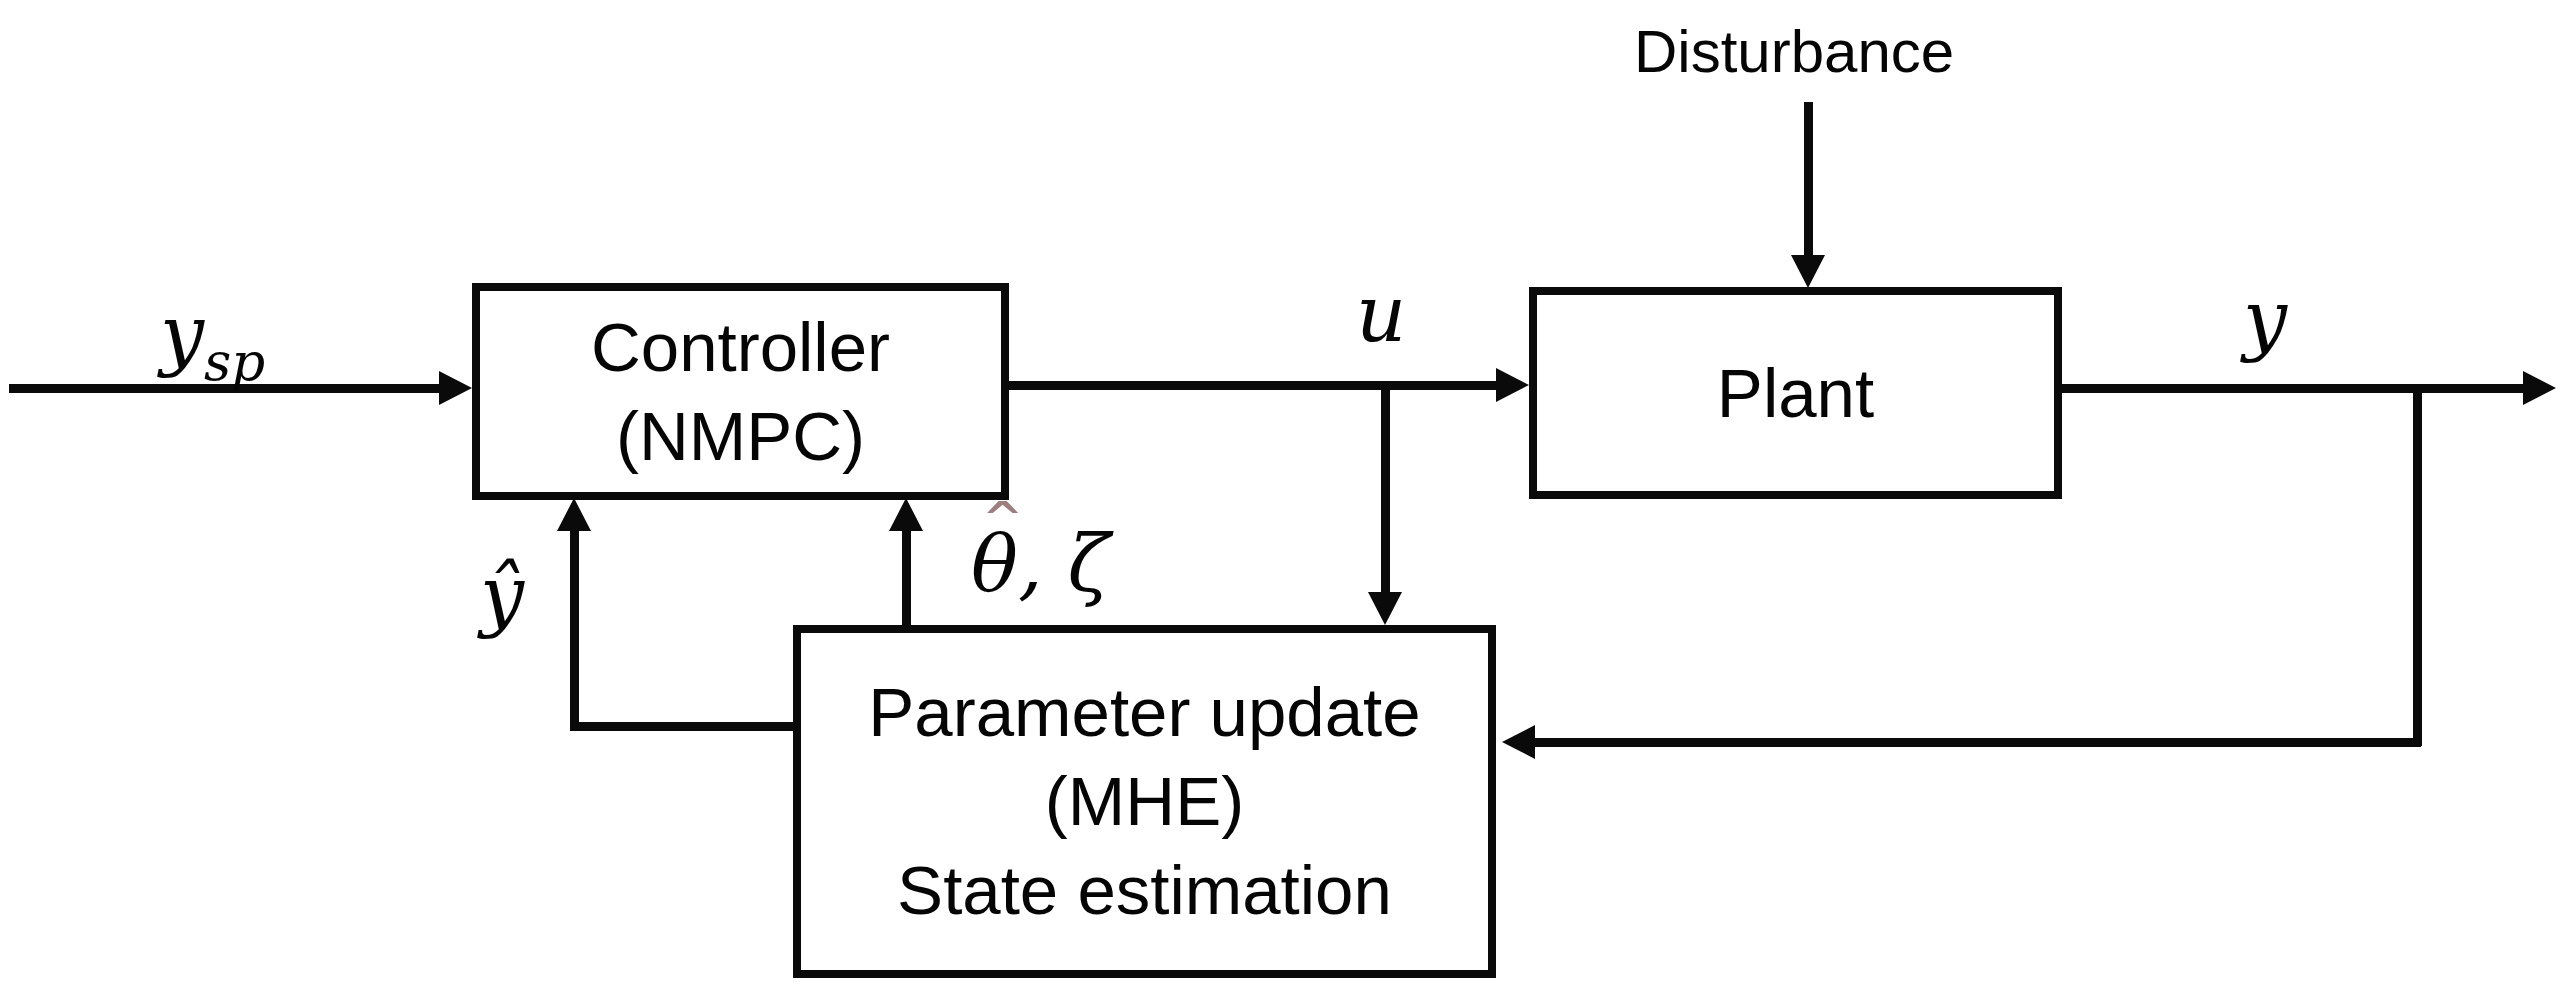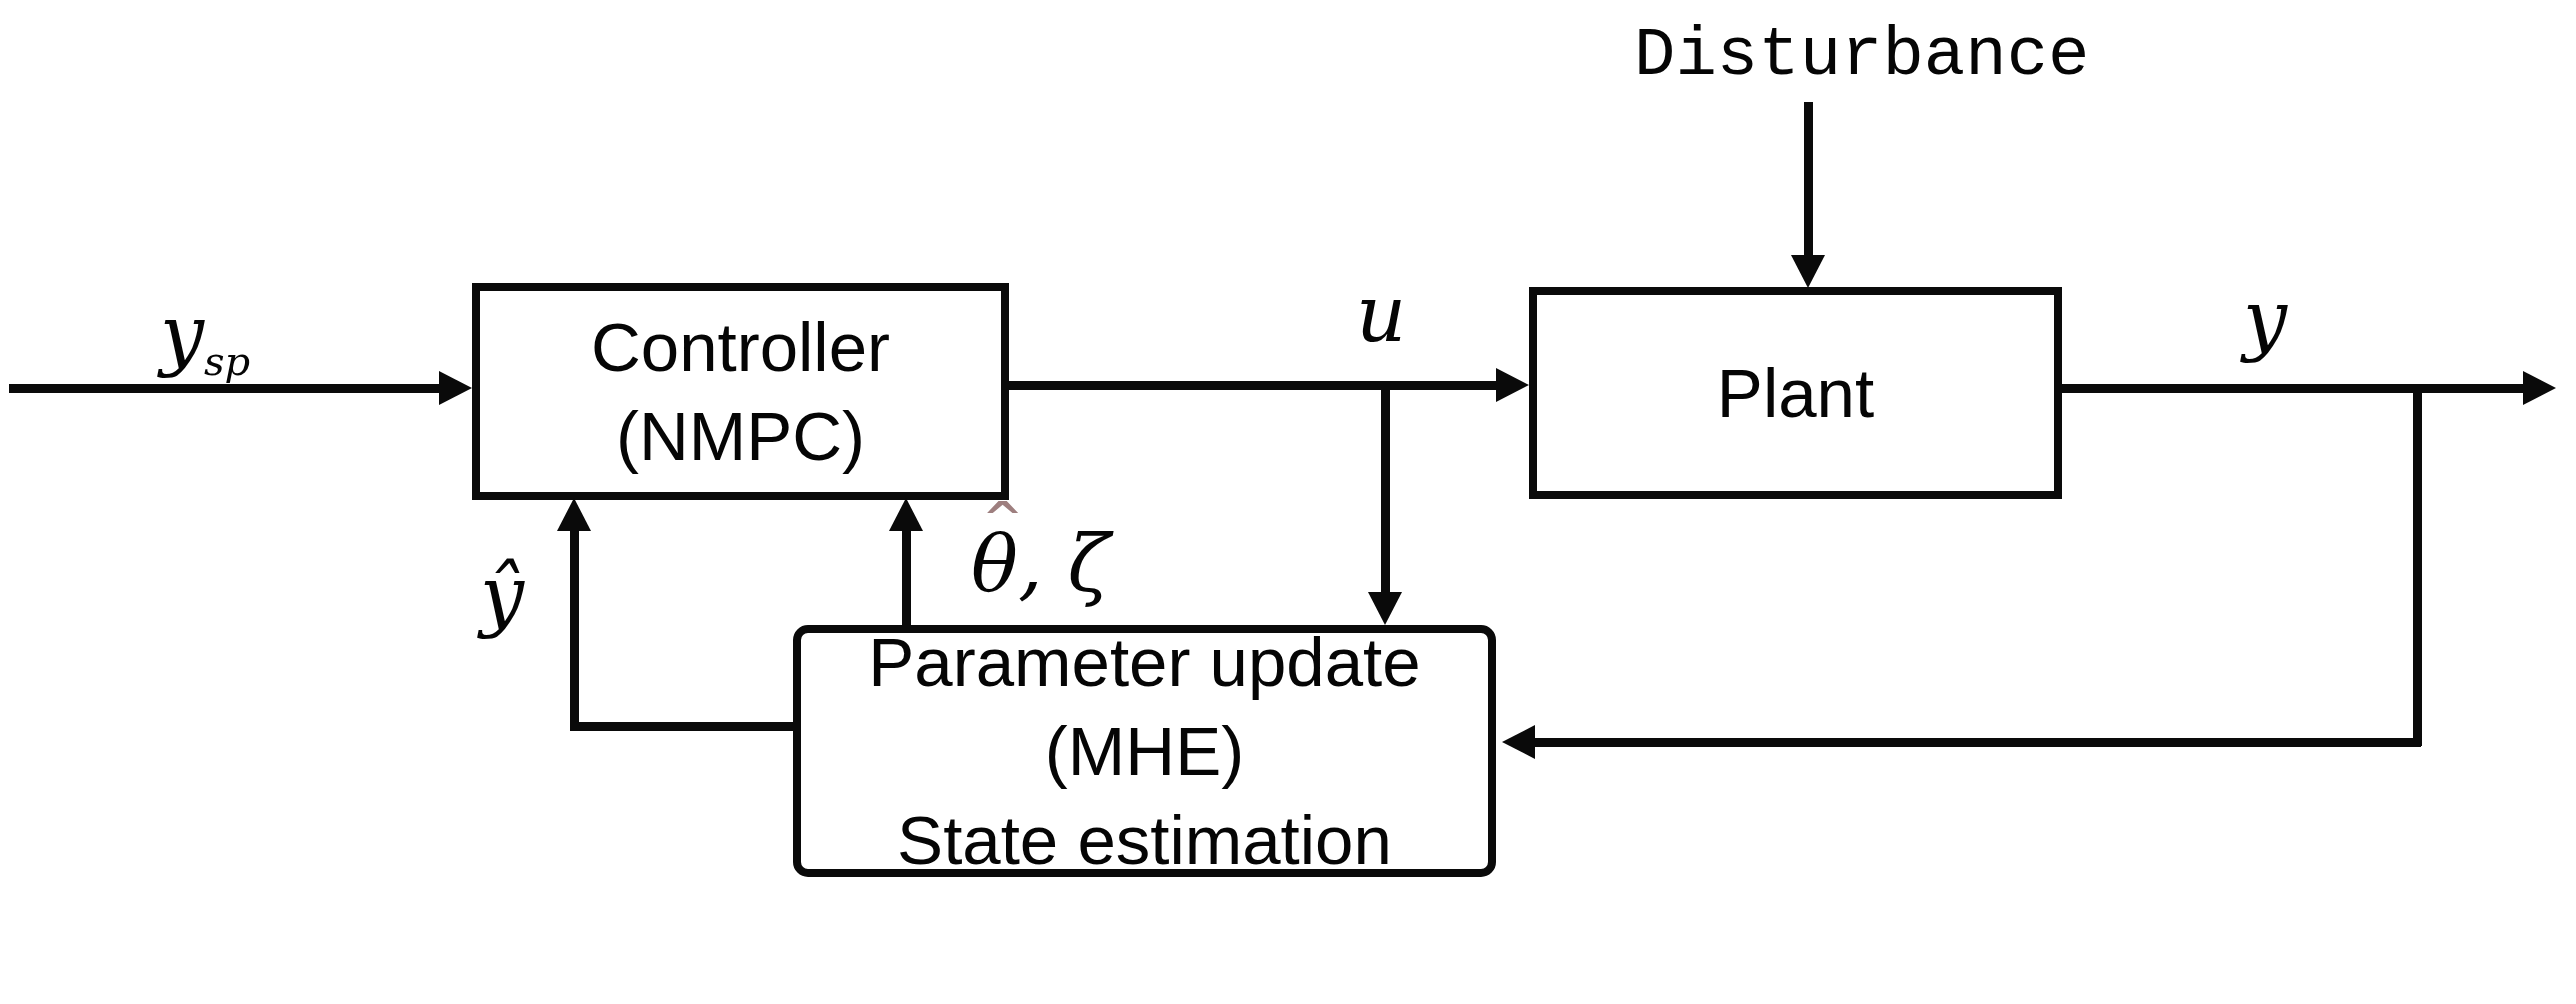--- a/index.html
+++ b/index.html
@@ -26,50 +26,50 @@
     align-items: center;
     justify-content: center;
     text-align: center;
     font-family: "Liberation Sans", sans-serif;
     font-size: 69px;
     line-height: 89px;
     color: #050505;
   }
   #controller-block { left: 472px;  top: 283px; width: 537px; height: 217px; }
   #plant-block      { left: 1529px; top: 287px; width: 533px; height: 212px; }
-  #estimator-block  { left: 793px; top: 625px; width: 703px; height: 252px; border-radius: 15px; }
+  #estimator-block  { left: 793px; top: 625px; width: 703px; height: 353px; }
 
   .hline { position: absolute; height: 8.6px; background: #0a0a0a; }
   .vline { position: absolute; width: 8.6px;  background: #0a0a0a; }
 
   .arr { position: absolute; width: 0; height: 0; }
   .arr-right { border-top: 17px solid transparent; border-bottom: 17px solid transparent; border-left: 33px solid #0a0a0a; }
   .arr-left  { border-top: 17px solid transparent; border-bottom: 17px solid transparent; border-right: 33px solid #0a0a0a; }
   .arr-down  { border-left: 17px solid transparent; border-right: 17px solid transparent; border-top: 33px solid #0a0a0a; }
   .arr-up    { border-left: 17px solid transparent; border-right: 17px solid transparent; border-bottom: 33px solid #0a0a0a; }
 
   .math-label {
     position: absolute;
     font-family: "DejaVu Serif", "Liberation Serif", serif;
     font-style: italic;
     font-size: 78px;
     color: #050505;
     white-space: nowrap;
     line-height: 1;
   }
   .math-label sub {
-    font-size: 40px;
+    font-size: 53px;
     font-style: italic;
     vertical-align: -0.35em;
     line-height: 1;
   }
   .plain-label {
     position: absolute;
-    font-family: Liberation Mono, monospace;
-    font-size: 69px;
+    font-family: Liberation Sans, sans-serif;
+    font-size: 60px;
     color: #050505;
     text-align: left;
     white-space: nowrap;
     line-height: 1;
   }
   .hat-wrap { position: relative; display: inline-block; }
   .hat-glyph {
     position: absolute;
     top: -0.42em;
     left: 0.22em;

